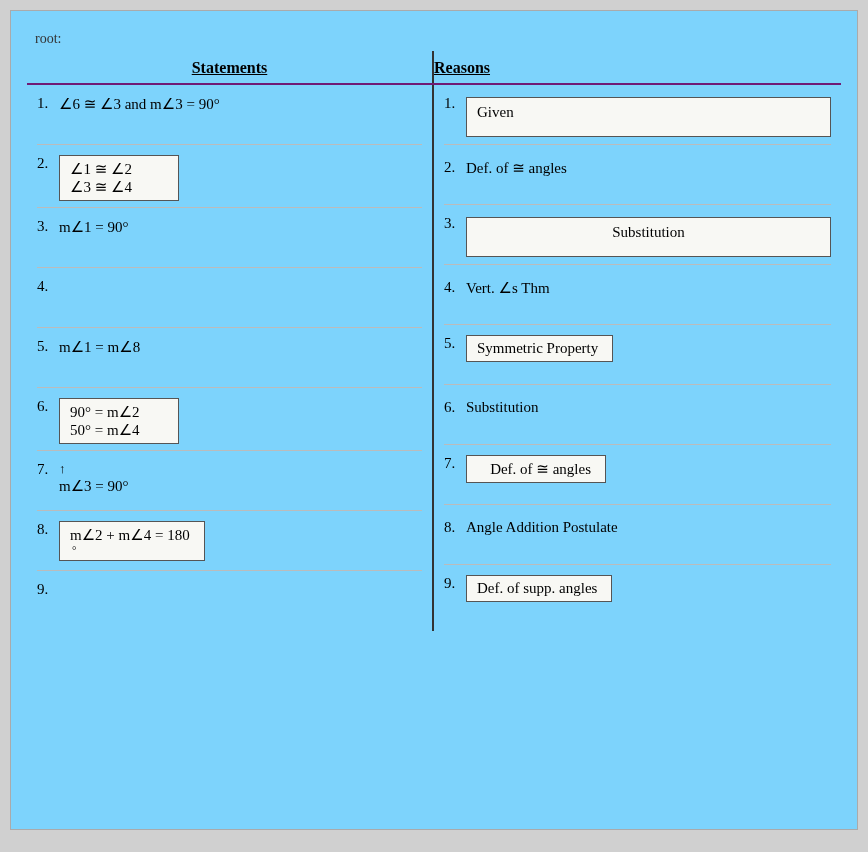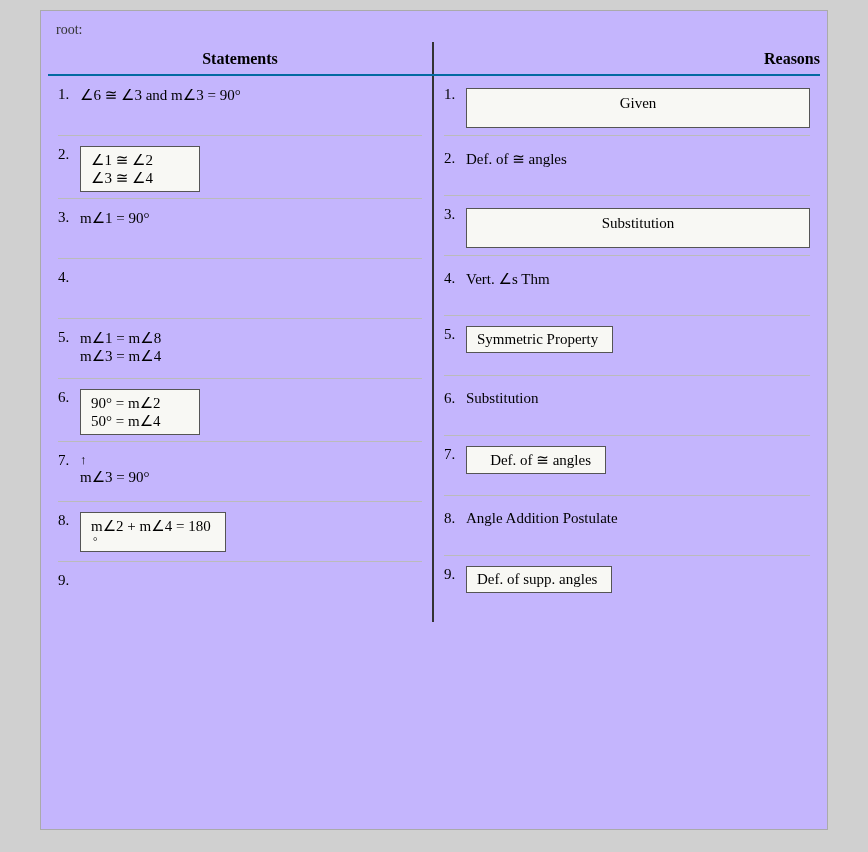--- a/index.html
+++ b/index.html
@@ -7,42 +7,43 @@
       background: #d0d0d0;
       font-family: 'Times New Roman', Times, serif;
       font-size: 15px;
       display: flex;
       justify-content: center;
       align-items: flex-start;
       min-height: 852px;
       padding: 10px;
     }
     .proof-container {
-      background: #c4b5fd;
-      width: 788px;
+      background: #7dd3fc;
+      width: 848px;
       min-height: 820px;
       border: 1px solid #aaa;
-      padding: 7px;
+      padding: 16px;
       position: relative;
     }
     .header-row {
       display: flex;
-      border-bottom: 2px solid #0369a1;
+      border-bottom: 2px solid #701a75;
+      text-decoration: underline;
     }
     .header-statements {
       width: 50%;
       text-align: center;
       padding: 8px 0 6px 0;
       font-weight: bold;
       font-size: 16px;
       border-right: 2px solid #333;
     }
     .header-reasons {
       width: 50%;
-      text-align: right;
+      text-align: left;
       padding: 8px 0 6px 0;
       font-weight: bold;
       font-size: 16px;
     }
     .proof-body {
       display: flex;
     }
     .col-statements {
       width: 50%;
       border-right: 2px solid #333;
@@ -78,21 +79,21 @@
       padding: 4px 14px 4px 10px;
       background: #f8f8f4;
       min-width: 140px;
       text-align: right;
     }
     .given-box {
       border: 1.5px solid #555;
       display: block;
       padding: 6px 10px;
       background: #f8f8f4;
-      text-align: center;
+      text-align: left;
       margin-top: 2px;
       min-width: 160px;
       min-height: 40px;
     }
     .sub-box {
       border: 1.5px solid #555;
       display: block;
       padding: 6px 10px;
       background: #f8f8f4;
       text-align: center;
@@ -145,21 +146,20 @@
       </div>
 
       <div class="proof-row divider">
         <span class="row-number">4.</span>
       </div>
 
       <div class="proof-row divider">
         <span class="row-number">5.</span>
         <div class="row-content">
           <div>m∠1 = m∠8</div>
-          <div>m∠3 = m∠4</div>
         </div>
       </div>
 
       <div class="proof-row divider">
         <span class="row-number">6.</span>
         <div class="row-content">
           <div class="boxed">
             <div>90° = m∠2</div>
             <div>50° = m∠4</div>
           </div>

